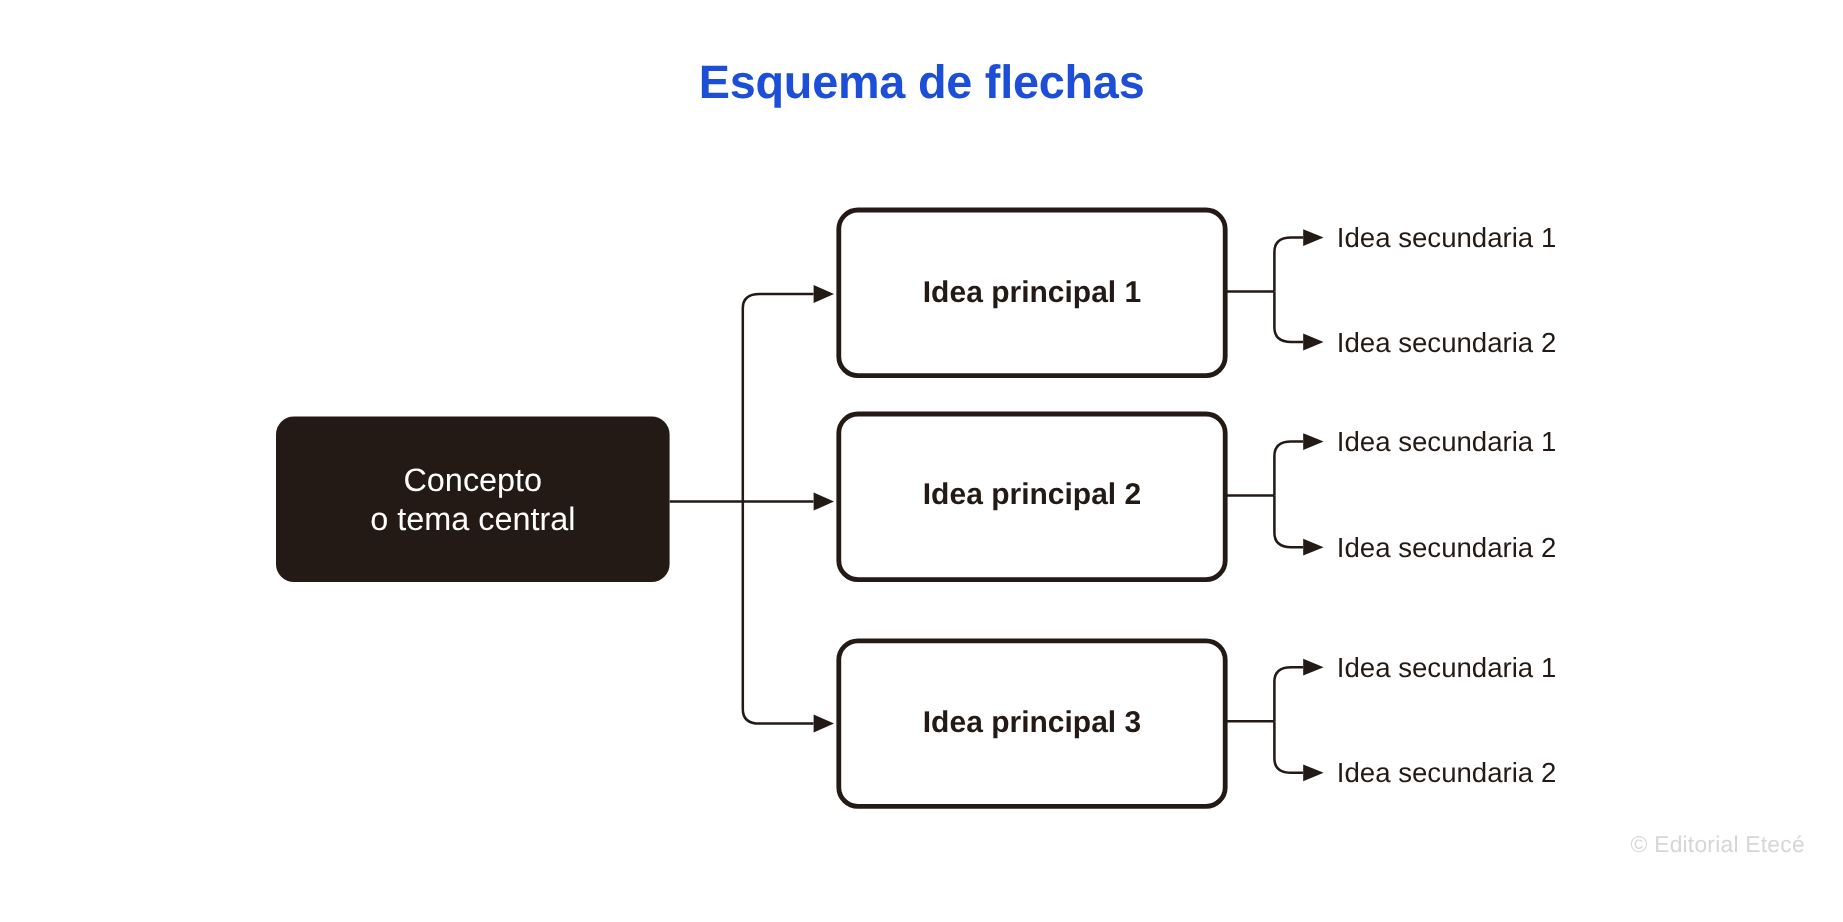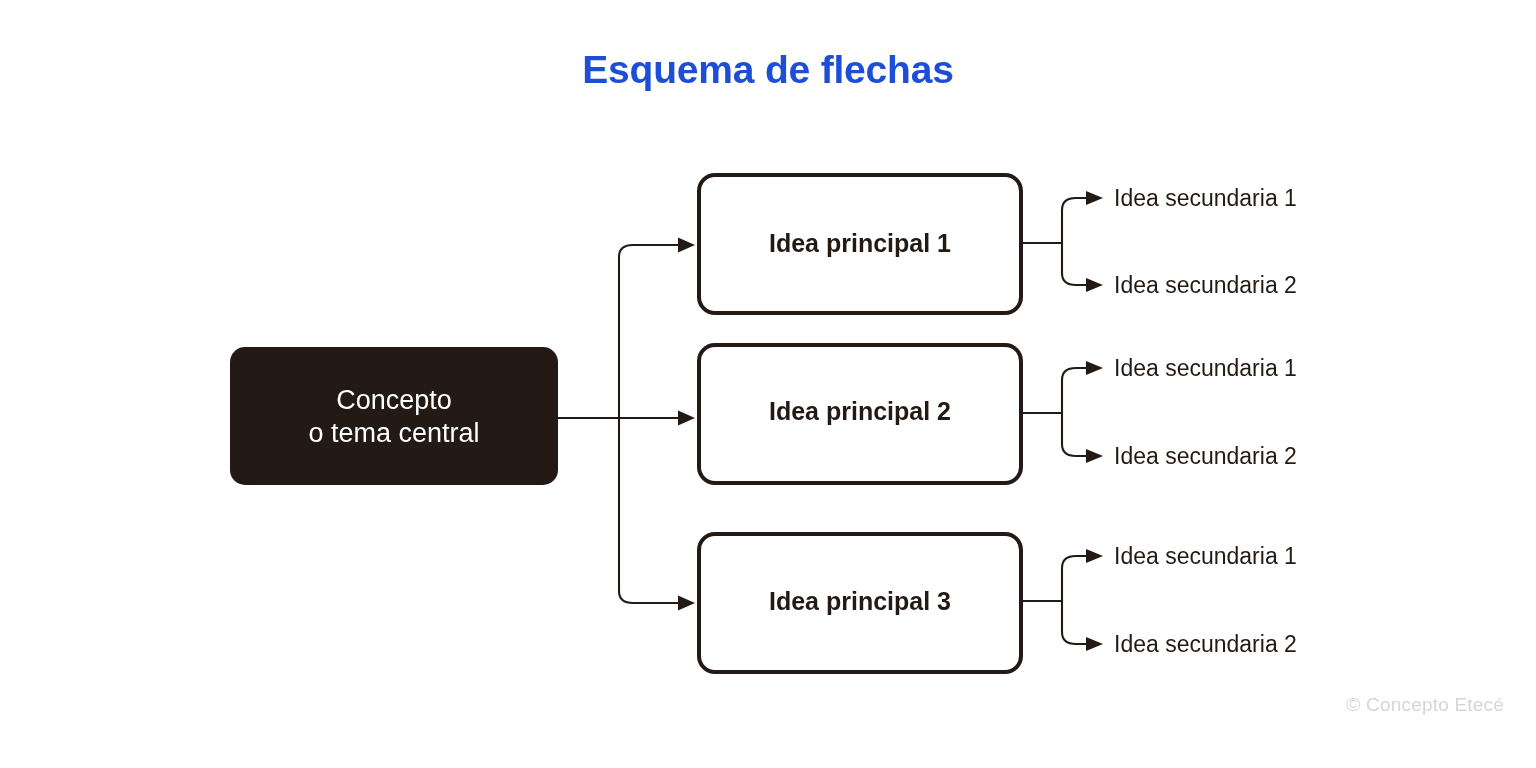--- a/index.html
+++ b/index.html
@@ -160,15 +160,15 @@
       <path class="conn" d="M 1062 601 L 1062 568 Q 1062 556 1076 556 L 1086 556"></path>
       <polygon class="arrow-head" points="1086,549 1103,556 1086,563"></polygon>
       <path class="conn" d="M 1062 601 L 1062 632 Q 1062 644 1076 644 L 1086 644"></path>
       <polygon class="arrow-head" points="1086,637 1103,644 1086,651"></polygon>
       <text class="label-secondary" x="1114" y="564">Idea secundaria 1</text>
       <text class="label-secondary" x="1114" y="652">Idea secundaria 2</text>
     </g>
 
   </svg>
 
-  <div id="footer-credit">© Concepto Etecé</div>
+  <div id="footer-credit">© Editorial Etecé</div>
 
 </div>
 
 </body></html>

